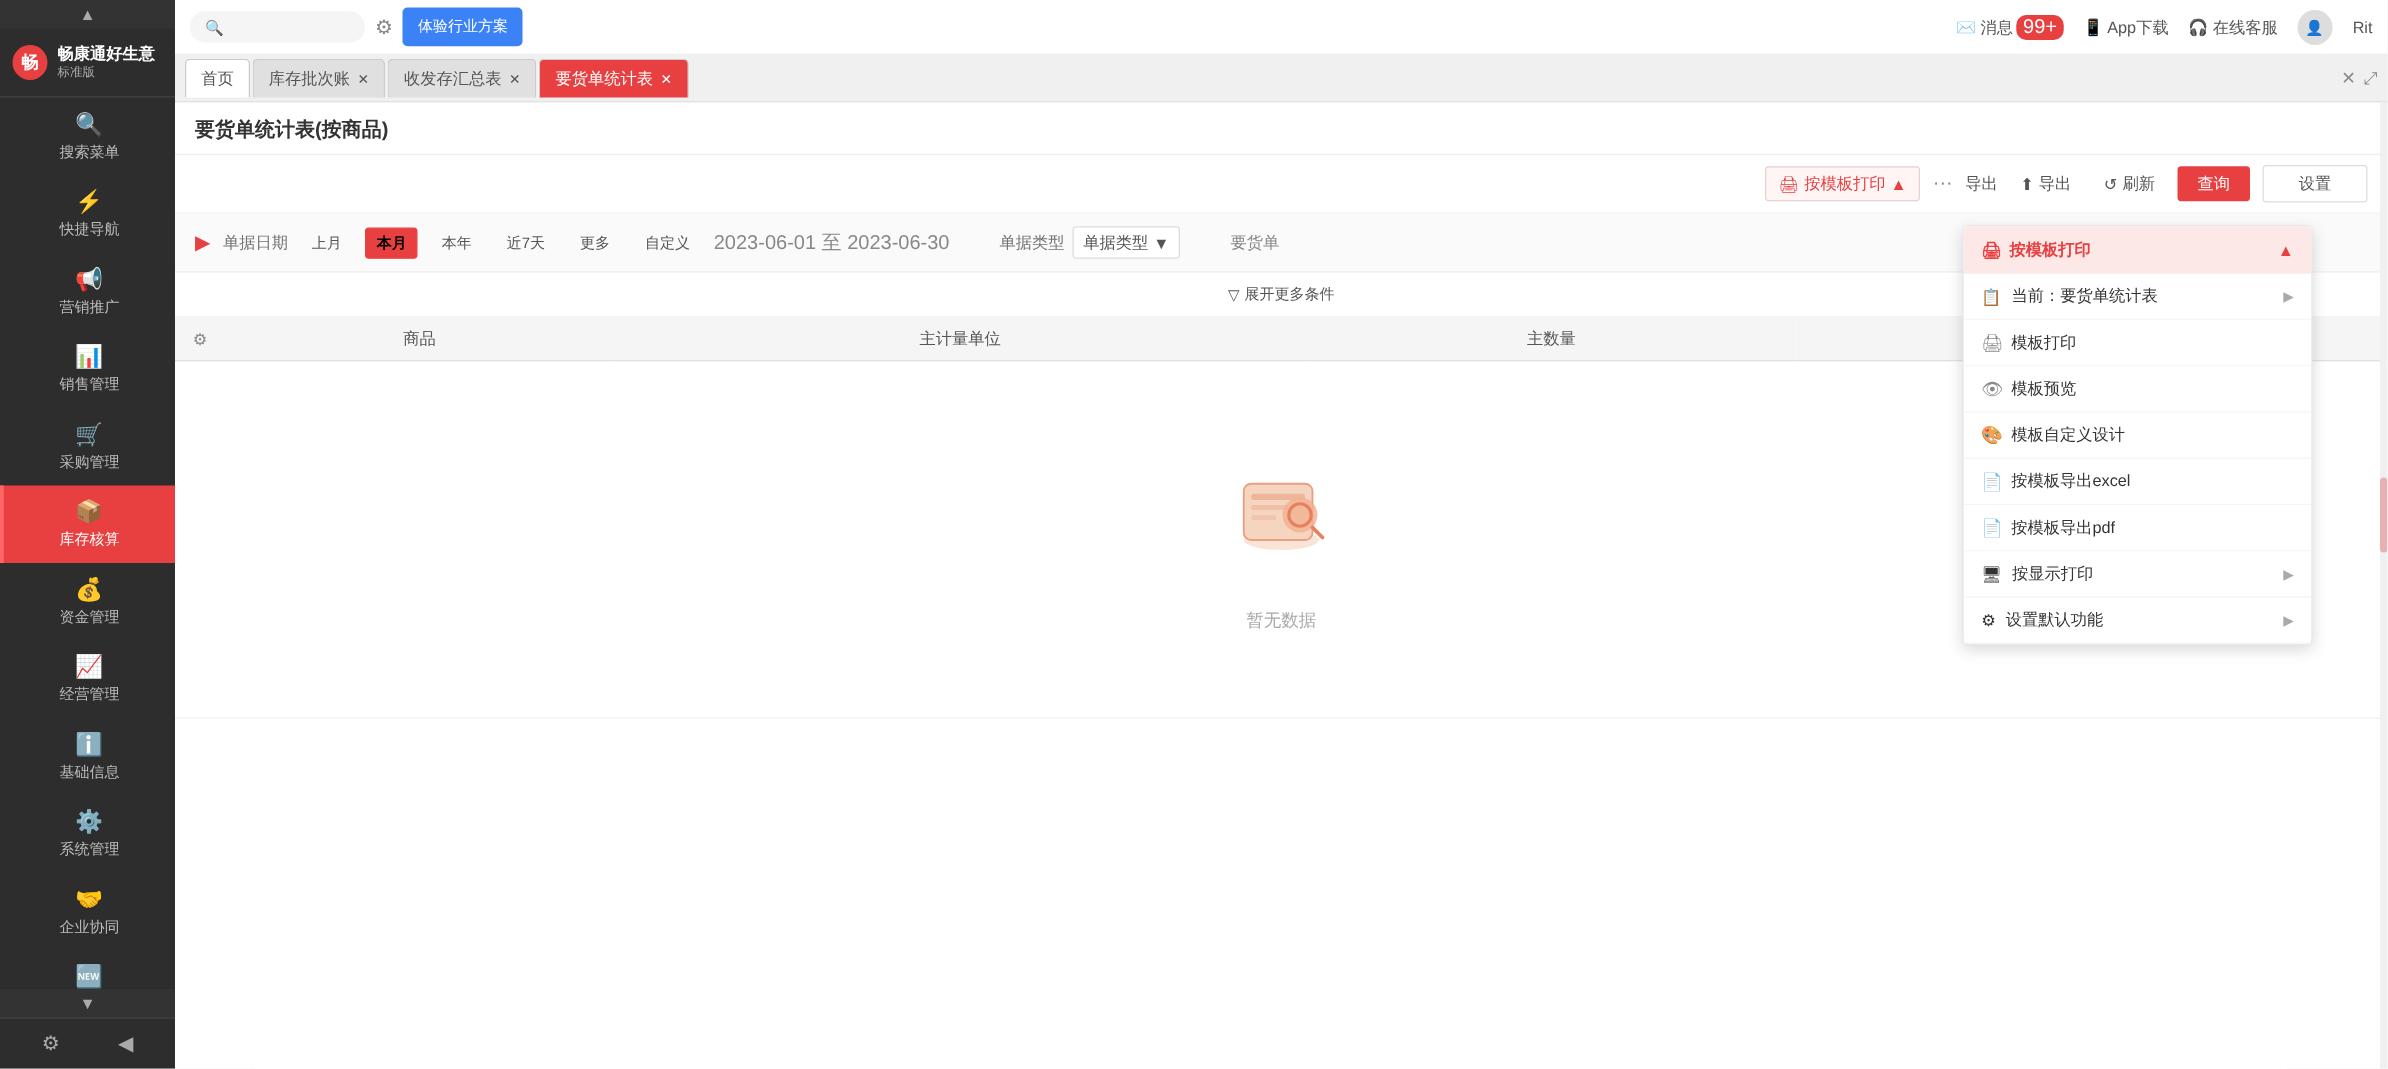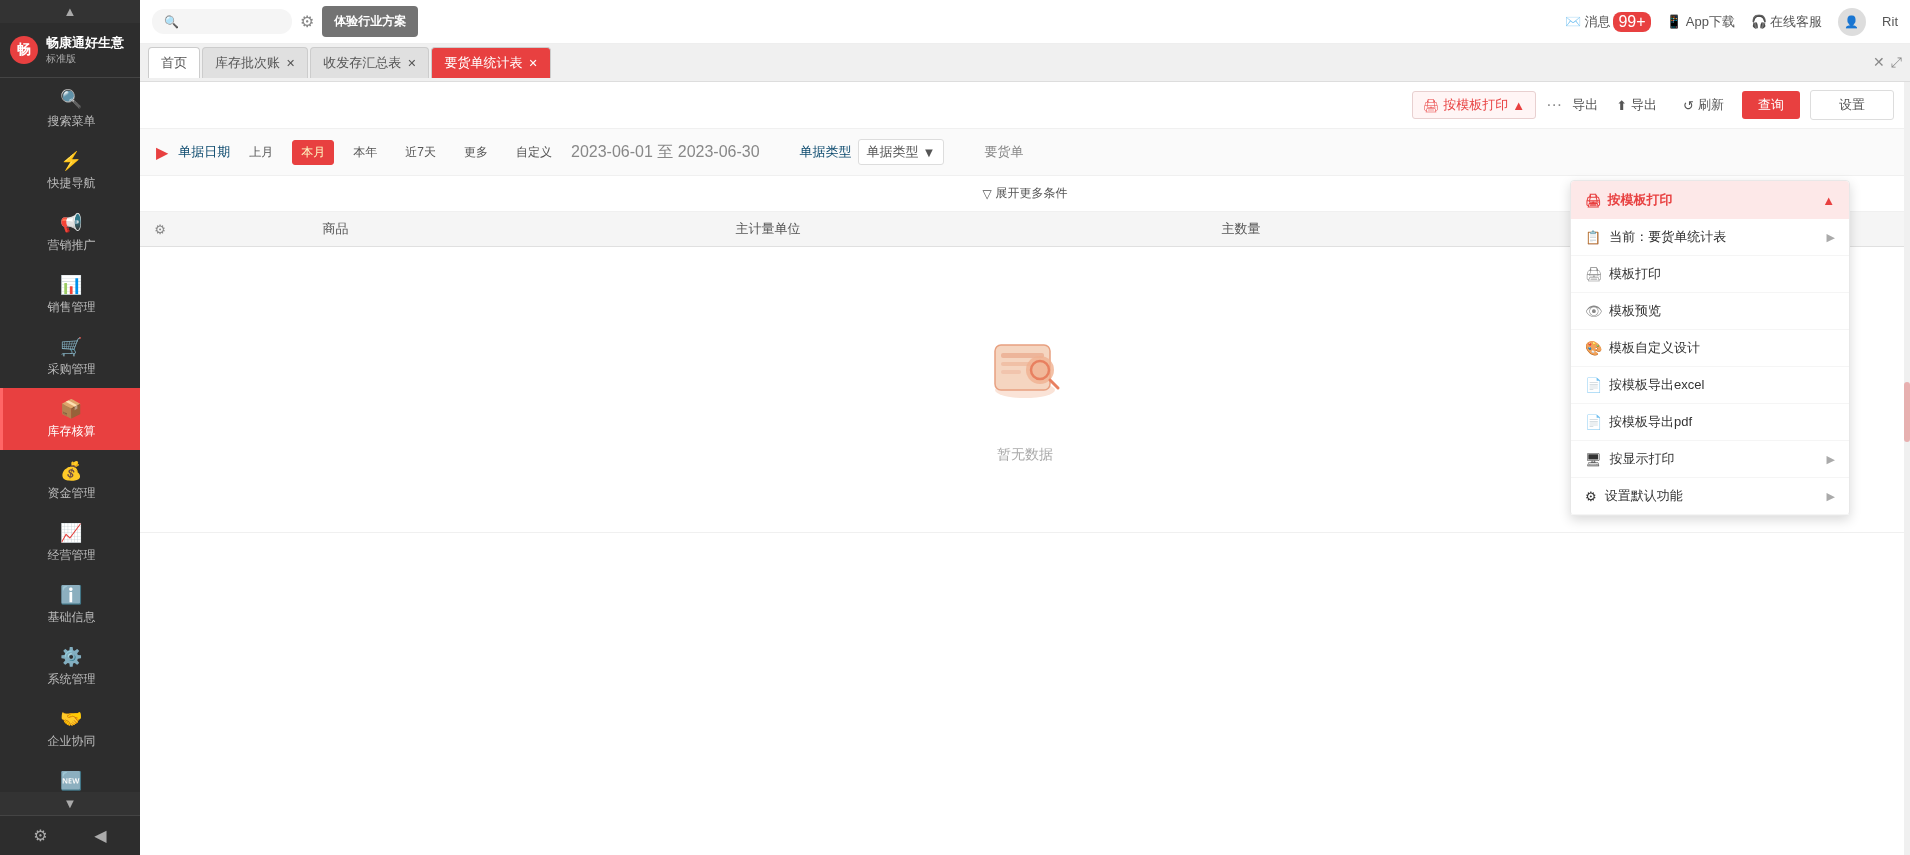--- a/index.html
+++ b/index.html
@@ -64,24 +64,23 @@
       border-bottom: 1px solid #eee;
       gap: 8px;
     }
     .topbar-left { display: flex; align-items: center; gap: 8px; flex: 1; }
     .search-box {
       background: #f5f5f5; border-radius: 12px;
       padding: 4px 12px; color: #999; font-size: 12px;
       display: flex; align-items: center; gap: 4px; width: 140px;
     }
     .topbar-btn {
-      background: #737373; color: white; border: none;
+      background: #3b82f6; color: white; border: none;
       border-radius: 4px; padding: 7px 12px; cursor: pointer;
       font-size: 12px;
-      font-weight: bold;
     }
     .topbar-right { display: flex; align-items: center; gap: 16px; color: #555; font-size: 13px; }
     .topbar-right .badge { background: #e84040; color: white; border-radius: 8px; padding: 1px 5px; font-size: 16px; }
 
     
     .tabbar {
       background: #f0f0f0;
       display: flex; align-items: center;
       padding: 0 8px;
       height: 38px;
@@ -111,26 +110,26 @@
     }
     .page-title { font-size: 16px; font-weight: bold; color: #333; }
 
     
     .filter-bar {
       display: flex; align-items: center; padding: 10px 16px;
       border-bottom: 1px solid #f0f0f0; gap: 10px; flex-wrap: wrap;
       background: #fafafa;
     }
     .filter-arrow { color: #e84040; cursor: pointer; font-size: 16px; }
-    .filter-label { color: #0c4a6e; font-size: 13px; }
+    .filter-label { color: #737373; font-size: 13px; }
     .date-btn {
       padding: 3px 8px; border-radius: 3px; cursor: pointer;
       font-size: 12px; color: #555; border: 1px solid transparent;
     }
-    .date-btn.active { background: #e84040; color: #fef9c3; border-color: #e84040; border-radius: 3px; }
+    .date-btn.active { background: #e84040; color: #000000; border-color: #e84040; border-radius: 3px; font-weight: bold; }
     .date-range { font-size: 16px; color: #888; }
     .filter-type {
       display: flex; align-items: center; gap: 4px;
       border: 1px solid #ddd; border-radius: 3px; padding: 3px 8px;
       color: #555; font-size: 13px; cursor: pointer; background: white;
     }
     .expand-btn {
       color: #555; font-size: 12px; cursor: pointer;
       display: flex; align-items: center; gap: 4px;
       padding: 3px 8px; margin: 0 auto;
@@ -337,20 +336,23 @@
       <span class="tab-close" style="color:white;">✕</span>
     </div>
     <div class="tabbar-right">
       <span class="tab-expand">✕</span>
       <span class="tab-expand">⤢</span>
     </div>
   </div>
 
   <div class="content">
 
+    <div class="page-header">
+      <div class="page-title">要货单统计表(按商品)</div>
+    </div>
 
     <div class="action-bar">
       <div class="action-btn" style="color:#e84040; border:1px solid #e8d0d0; padding:4px 10px; border-radius:3px; background:#fff5f5;">
         <span>🖨</span>
         <span>按模板打印</span>
         <span style="color:#e84040;">▲</span>
       </div>
       <span class="more-btn">···</span>
       <span style="color:#555; cursor:pointer;">导出</span>
       <div class="action-btn">

